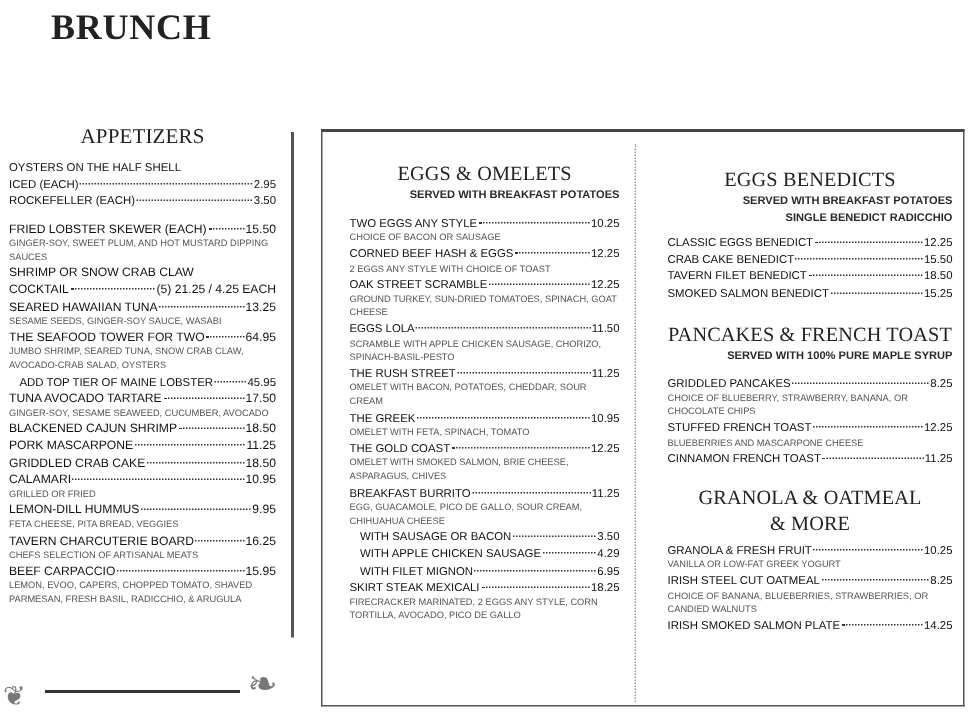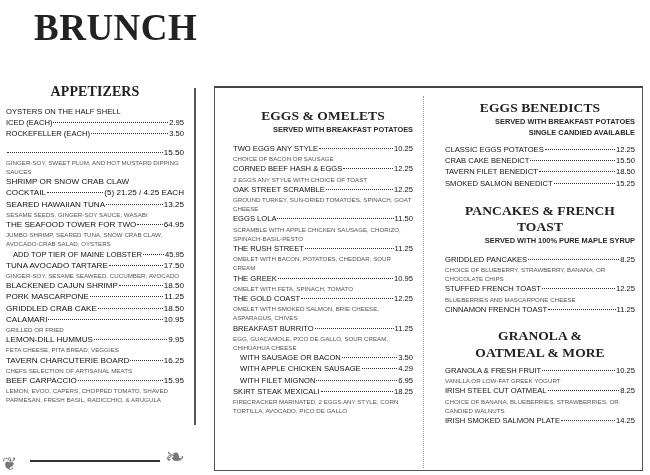--- a/index.html
+++ b/index.html
@@ -1,26 +1,26 @@
 <!DOCTYPE html>
 <html><head>
   <meta charset="utf-8">
   <style>
     * { margin:0; padding:0; box-sizing:border-box; }
     html, body { width:650px; height:475px; background:#ffffff; overflow:hidden; }
     body { position:relative; font-family:"Liberation Serif","DejaVu Serif",serif; color:#1a1a1a; }
 
-    .page-title { position:absolute; left:34px; top:6px; font-size:37px; font-weight:bold; letter-spacing:0.5px; color:#222; font-family:"Liberation Serif",serif;text-align:center; }
+    .page-title { position:absolute; left:34px; top:6px; font-size:24px; font-weight:bold; letter-spacing:0.5px; color:#222; font-family:"Liberation Serif",serif;text-align:center; }
 
     .col { position:absolute; font-family:"Liberation Sans Narrow","Liberation Sans",sans-serif; }
     .col-left { left:6px; top:84px; width:178px; }
     .col-mid { left:233px; top:88px; width:180px; }
-    .col-right { left:445px; top:80px; width:190px; }
-
-    .sec-title { text-align:center; font-family:"Liberation Serif",serif; font-weight:bold; font-size:13.5px; color:#222; letter-spacing:0.1px; }
+    .col-right { left:445px; top:92px; width:190px; }
+
+    .sec-title { text-align:center; font-family:"Liberation Serif",serif; font-weight:normal; font-size:13.5px; color:#222; letter-spacing:0.1px; }
     .sec-sub { text-align:right; font-family:"Liberation Sans",sans-serif; font-weight:bold; font-size:7.4px; color:#2a2a2a; line-height:11px; }
 
     .item { display:flex; align-items:baseline; font-family:"Liberation Sans",sans-serif; font-weight:normal; font-size:7.6px; line-height:11.2px; color:#111; white-space:nowrap;text-align:center; }
     .item .name { flex:0 0 auto; }
     .item .dots { flex:1 1 auto; border-bottom:1px dotted #333; margin:0 1px; transform:translateY(-2px); min-width:4px; }
     .item .price { flex:0 0 auto; }
     .item.indent { padding-left:7px; }
     .item.lg { font-size:8.1px; }
     .desc { font-family:"Liberation Sans",sans-serif; font-size:6.2px; line-height:9.2px; color:#555; text-transform:uppercase; }
     .plain { font-family:"Liberation Sans",sans-serif; font-weight:normal; font-size:7.6px; line-height:11.2px; color:#111; }
@@ -47,20 +47,21 @@
       <span class="price">2.95</span>
     </div>
   <div class="item">
       <span class="name">ROCKEFELLER  (EACH)</span>
       <span class="dots"></span>
       <span class="price">3.50</span>
     </div>
   <div style="height:7px"></div>
 
   <div class="item lg">
+      <span class="name">FRIED LOBSTER SKEWER (EACH)</span>
       <span class="dots"></span>
       <span class="price">15.50</span>
     </div>
   <div class="desc">GINGER-SOY, SWEET PLUM, AND HOT MUSTARD DIPPING SAUCES</div>
 
   <div class="plain" style="font-size:8.1px">SHRIMP OR SNOW CRAB CLAW</div>
   <div class="item lg">
       <span class="name">COCKTAIL</span>
       <span class="dots"></span>
       <span class="price">(5)  21.25  /  4.25  EACH</span>
@@ -220,23 +221,23 @@
       <span class="dots"></span>
       <span class="price">18.25</span>
     </div>
   <div class="desc">FIRECRACKER MARINATED, 2 EGGS ANY STYLE, CORN TORTILLA, AVOCADO, PICO DE GALLO</div>
 </div>
 
 <div class="col col-right">
   <div style="height:20px"></div>
   <div class="sec-title">EGGS BENEDICTS</div>
   <div class="sec-sub">SERVED WITH BREAKFAST POTATOES</div>
-  <div class="sec-sub" style="margin-bottom:6px;">SINGLE CANDIED AVAILABLE</div>
-  <div class="item">
-      <span class="name">CLASSIC EGGS POTATOES</span>
+  <div class="sec-sub" style="margin-bottom:6px;">SINGLE BENEDICT RADICCHIO</div>
+  <div class="item">
+      <span class="name">CLASSIC EGGS BENEDICT</span>
       <span class="dots"></span>
       <span class="price">12.25</span>
     </div>
   <div class="item">
       <span class="name">CRAB CAKE BENEDICT</span>
       <span class="dots"></span>
       <span class="price">15.50</span>
     </div>
   <div class="item">
       <span class="name">TAVERN  FILET  BENEDICT</span>

